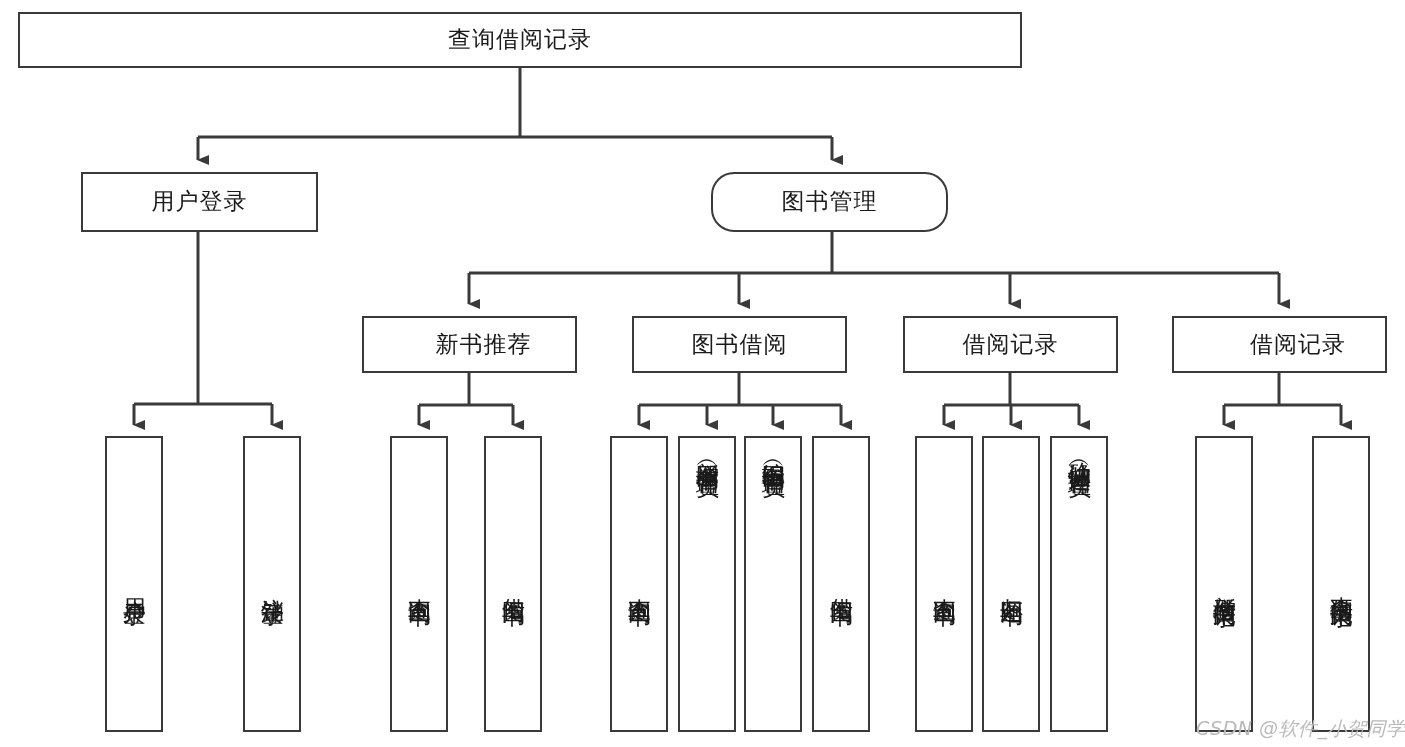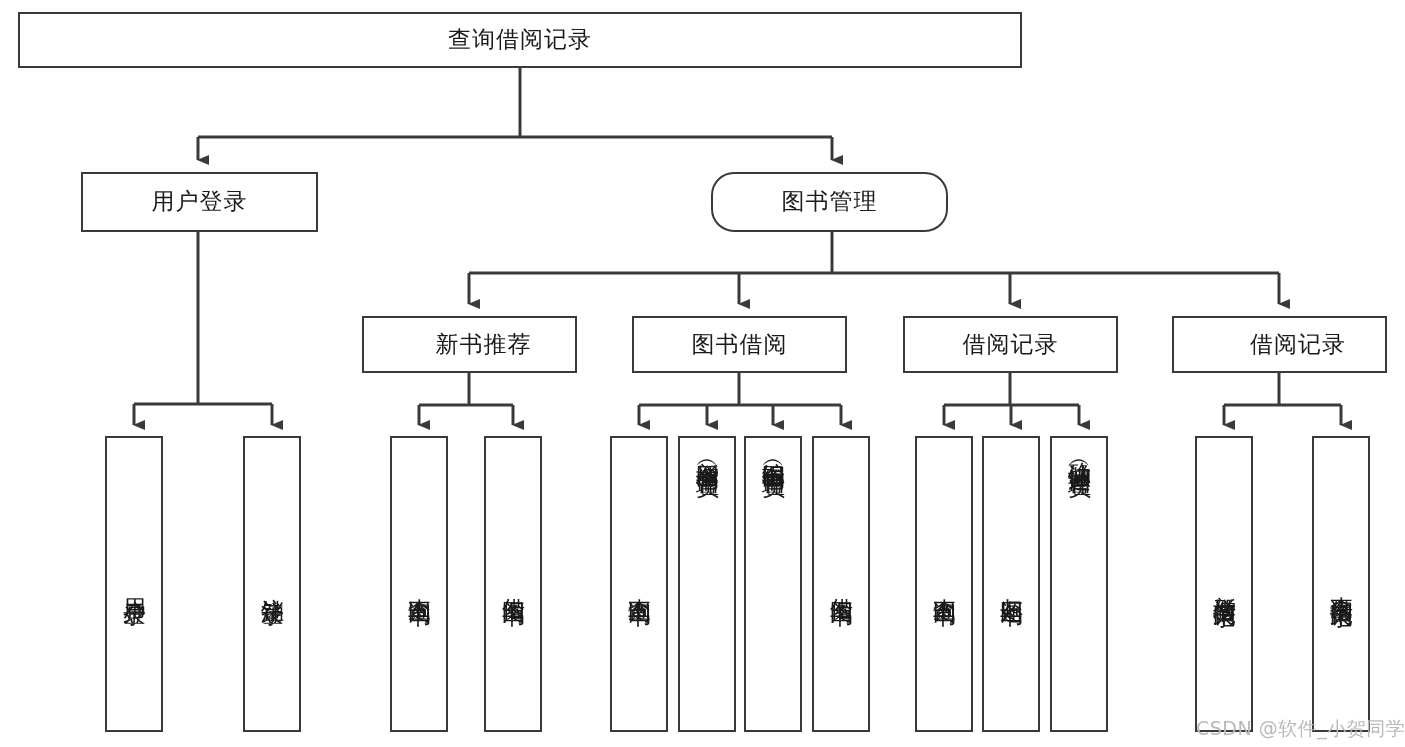--- a/index.html
+++ b/index.html
@@ -184,15 +184,15 @@
     <span class="node-label">确认归还（管理员）</span>
   </div>
 
   <div class="node node-v vcenter" style="left:1195px; top:436px; width:58px; height:296px;">
     <span class="node-label">新增借阅记录</span>
   </div>
   <div class="node node-v vcenter" style="left:1312px; top:436px; width:58px; height:296px;">
     <span class="node-label">查询借阅记录</span>
   </div>
 
-  <div class="watermark" style="left:1196px; top:716px;">CSDN @软件_小贺同学</div>
+  <div class="watermark" style="left:1196px; top:716px;font-style:italic;">CSDN @软件_小贺同学</div>
 
 </div>
 
 </body></html>

